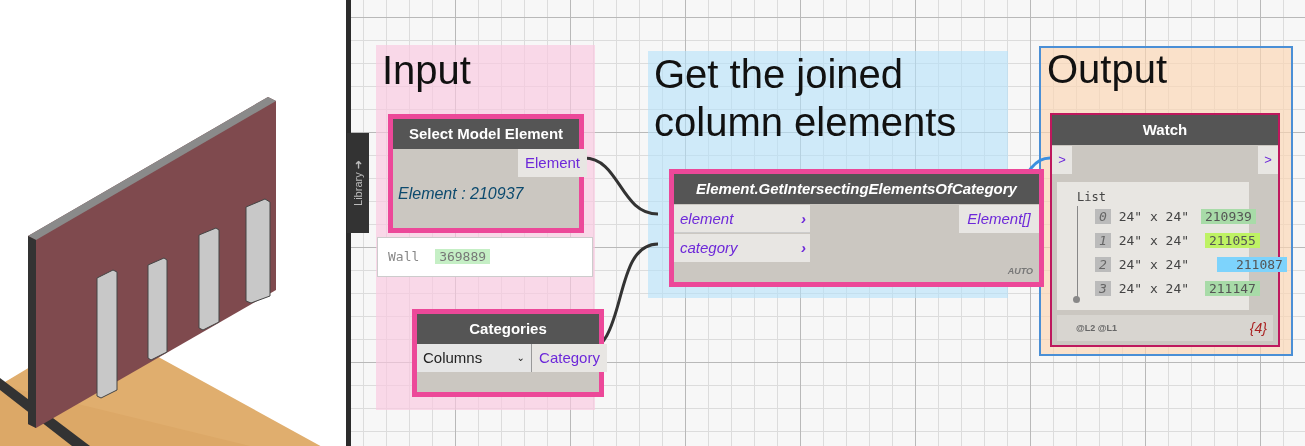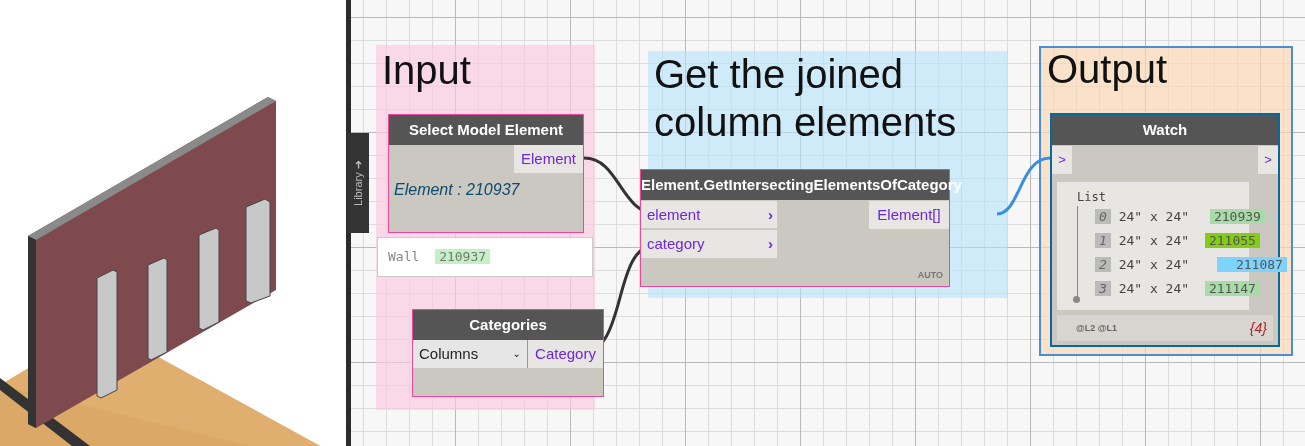--- a/index.html
+++ b/index.html
@@ -14,21 +14,21 @@
       linear-gradient(90deg, #dcdcdc 1px, transparent 1px);
     background-size:115px 115px,115px 115px,23px 23px,23px 23px;
     background-position:-11px 17px,-11px 17px,-11px 17px,-11px 17px; }
   .library-tab { position:absolute; left:347px; top:133px; width:22px; height:100px; background:#333; color:#bbb; }
   .library-tab span { position:absolute; left:50%; top:50%; transform:translate(-50%,-50%) rotate(-90deg); font-size:11px; white-space:nowrap; font-family:"Liberation Sans", sans-serif; }
   .group { position:absolute; }
   .group-title { position:absolute; left:6px; top:0; font-family:"Liberation Sans", sans-serif; font-size:40px; line-height:46px; color:#111; }
   .g-input { left:376px; top:45px; width:219px; height:365px; background:rgba(250,200,225,0.65); }
   .g-mid { left:648px; top:51px; width:360px; height:247px; background:rgba(180,225,250,0.6); }
   .g-out { left:1039px; top:46px; width:254px; height:310px; background:rgba(252,214,178,0.65); border:2px solid #4a8fd6; box-sizing:border-box; }
-  .node { position:absolute; background:#cbc7c1; border:1px solid #ec4899; box-sizing:border-box; font-family:"Liberation Sans", sans-serif; }
+  .node { position:absolute; background:#cbc7c1; border:5px solid #ec4899; box-sizing:border-box; font-family:"Liberation Sans", sans-serif; }
   .node-header { background:#555; color:#fff; font-weight:bold; font-size:15px; text-align:center; height:30px; line-height:30px; white-space:nowrap; }
   .port { position:absolute; background:#e8e6e3; color:#6d28d9; font-size:15px; line-height:28px; height:28px; box-sizing:border-box; }
   .mono { font-family:"DejaVu Sans Mono", monospace; }
   .badge-green { background:#c5efc5; color:#777; padding:0 4px; }
   svg.wires { position:absolute; left:0; top:0; }
 </style>
 </head>
 <body>
 
 <div class="viewport3d">
@@ -72,63 +72,63 @@
   <path d="M997,214 C1020,214 1020,158 1050,158" stroke="#3b8fe0" stroke-width="3" fill="none"></path>
 </svg>
 
 <div class="node" style="left:388px;top:114px;width:196px;height:119px;">
   <div class="node-header">Select Model Element</div>
   <div class="port" style="left:125px;top:30px;width:69px;text-align:center;">Element</div>
   <div style="position:absolute;left:5px;top:66px;font-size:16px;color:#0c4a6e;font-style:italic;">Element : 210937</div>
 </div>
 <div style="position:absolute;left:377px;top:237px;width:216px;height:40px;background:#fff;border:1px solid #ccc;box-sizing:border-box;font-size:13px;line-height:38px;padding-left:10px;" class="mono">
   <span style="color:#888">Wall</span>
-  <span class="badge-green" style="margin-left:8px;">210937</span>
+  <span class="badge-green" style="margin-left:8px;">369889</span>
 </div>
 
 <div class="node" style="left:388px;top:309px;width:192px;height:88px;margin-left:24px;">
   <div class="node-header">Categories</div>
   <div class="port" style="left:0;top:30px;width:115px;color:#222;padding-left:6px;background:#e6e6e6;border-right:1px solid #999;">
     <span>Columns</span>
     <span style="position:absolute;right:6px;font-size:10px;">⌄</span>
   </div>
   <div class="port" style="left:115px;top:30px;width:75px;text-align:center;">Category</div>
 </div>
 
-<div class="node" style="left:640px;top:169px;width:310px;height:118px;">
+<div class="node" style="left:669px;top:169px;width:375px;height:118px;font-style:italic;">
   <div class="node-header">Element.GetIntersectingElementsOfCategory</div>
   <div class="port" style="left:0;top:31px;width:136px;padding-left:6px;border-bottom:1px solid #ccc;">
     <span>element</span>
     <span style="position:absolute;right:4px;font-weight:bold;">›</span>
   </div>
   <div class="port" style="left:0;top:60px;width:136px;padding-left:6px;">
     <span>category</span>
     <span style="position:absolute;right:4px;font-weight:bold;">›</span>
   </div>
   <div class="port" style="right:0;top:31px;width:80px;text-align:center;">Element[]</div>
   <div style="position:absolute;right:6px;bottom:6px;font-size:9px;font-weight:bold;color:#777;">AUTO</div>
 </div>
 
-<div class="node" style="left:1050px;top:113px;width:230px;height:234px;border:2px solid #0369a1;">
+<div class="node" style="left:1050px;top:113px;width:230px;height:234px;border:2px solid #be185d;">
   <div class="node-header">Watch</div>
   <div class="port" style="left:0;top:31px;width:20px;text-align:center;font-size:13px;">&gt;</div>
   <div class="port" style="right:0;top:31px;width:20px;text-align:center;font-size:13px;">&gt;</div>
   <div style="position:absolute;left:5px;top:67px;width:192px;height:128px;background:#e8e6e2;" class="mono">
     <div style="position:absolute;left:20px;top:8px;font-size:12px;color:#444;">List</div>
     <div style="position:absolute;left:20px;top:24px;width:1px;height:92px;background:#888;"></div>
     <div style="position:absolute;left:16px;top:114px;width:7px;height:7px;border-radius:50%;background:#888;"></div>
     <div style="position:absolute;left:38px;top:27px;font-size:13px;color:#444;white-space:nowrap;">
       <span style="background:#bbb;color:#666;padding:0 4px;font-style:italic;">0</span>
       <span>24" x 24"</span>
-      <span class="badge-green" style="margin-left:13px;background:#a8dba8;color:#555;">210939</span>
+      <span class="badge-green" style="margin-left:4px;background:#a8dba8;color:#555;">210939</span>
     </div>
     <div style="position:absolute;left:38px;top:51px;font-size:13px;color:#444;white-space:nowrap;">
       <span style="background:#bbb;color:#666;padding:0 4px;font-style:italic;">1</span>
       <span>24" x 24"</span>
-      <span class="badge-green" style="margin-left:8px;background:#84cc16;color:#555;">211055</span>
+      <span class="badge-green" style="margin-left:8px;background:#bef264;color:#555;">211055</span>
     </div>
     <div style="position:absolute;left:38px;top:75px;font-size:13px;color:#444;white-space:nowrap;">
       <span style="background:#bbb;color:#666;padding:0 4px;font-style:italic;">2</span>
       <span>24" x 24"</span>
       <span class="badge-green" style="margin-left:20px;background:#7dd3fc;color:#555;padding-left:19px;">211087</span>
     </div>
     <div style="position:absolute;left:38px;top:99px;font-size:13px;color:#444;white-space:nowrap;">
       <span style="background:#bbb;color:#666;padding:0 4px;font-style:italic;">3</span>
       <span>24" x 24"</span>
       <span class="badge-green" style="margin-left:8px;background:#a8dba8;color:#555;">211147</span>

